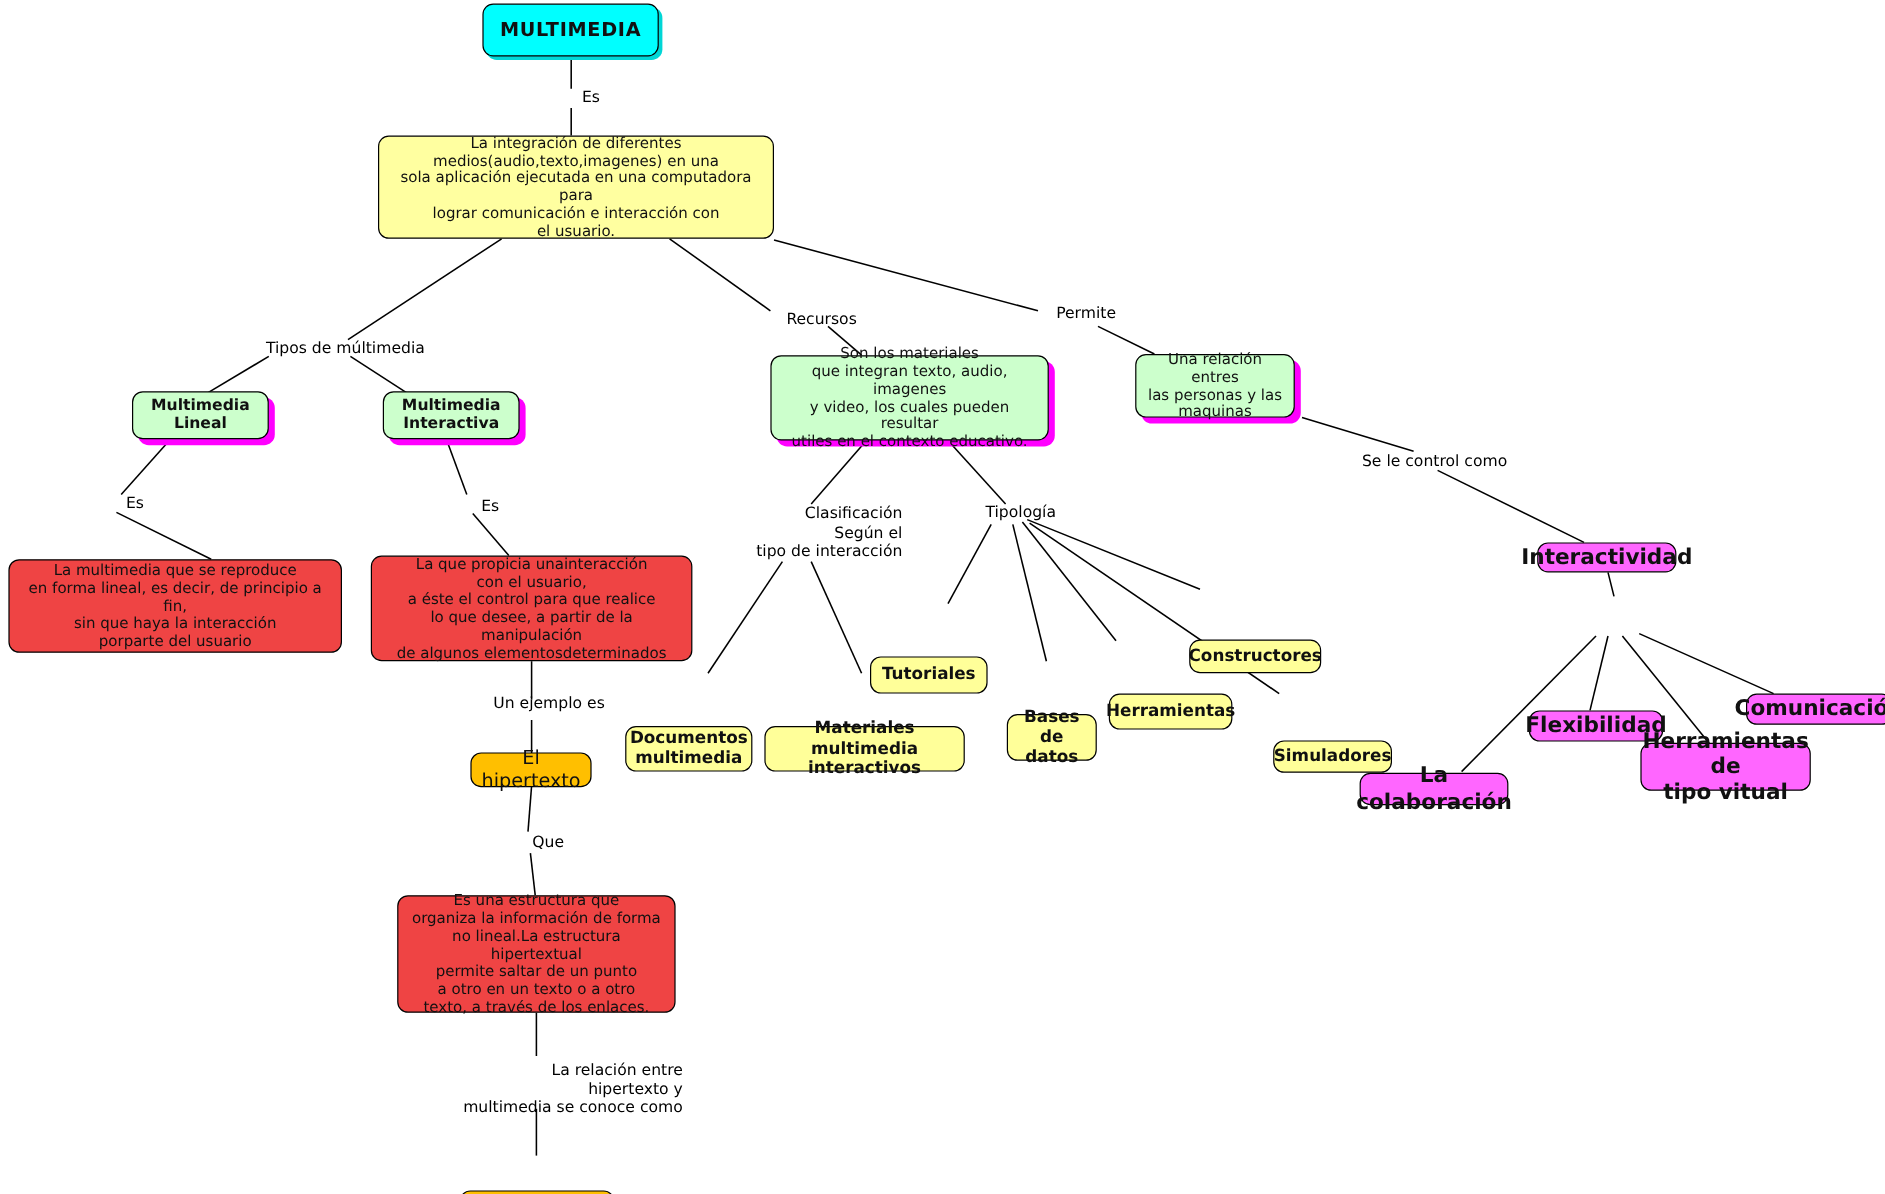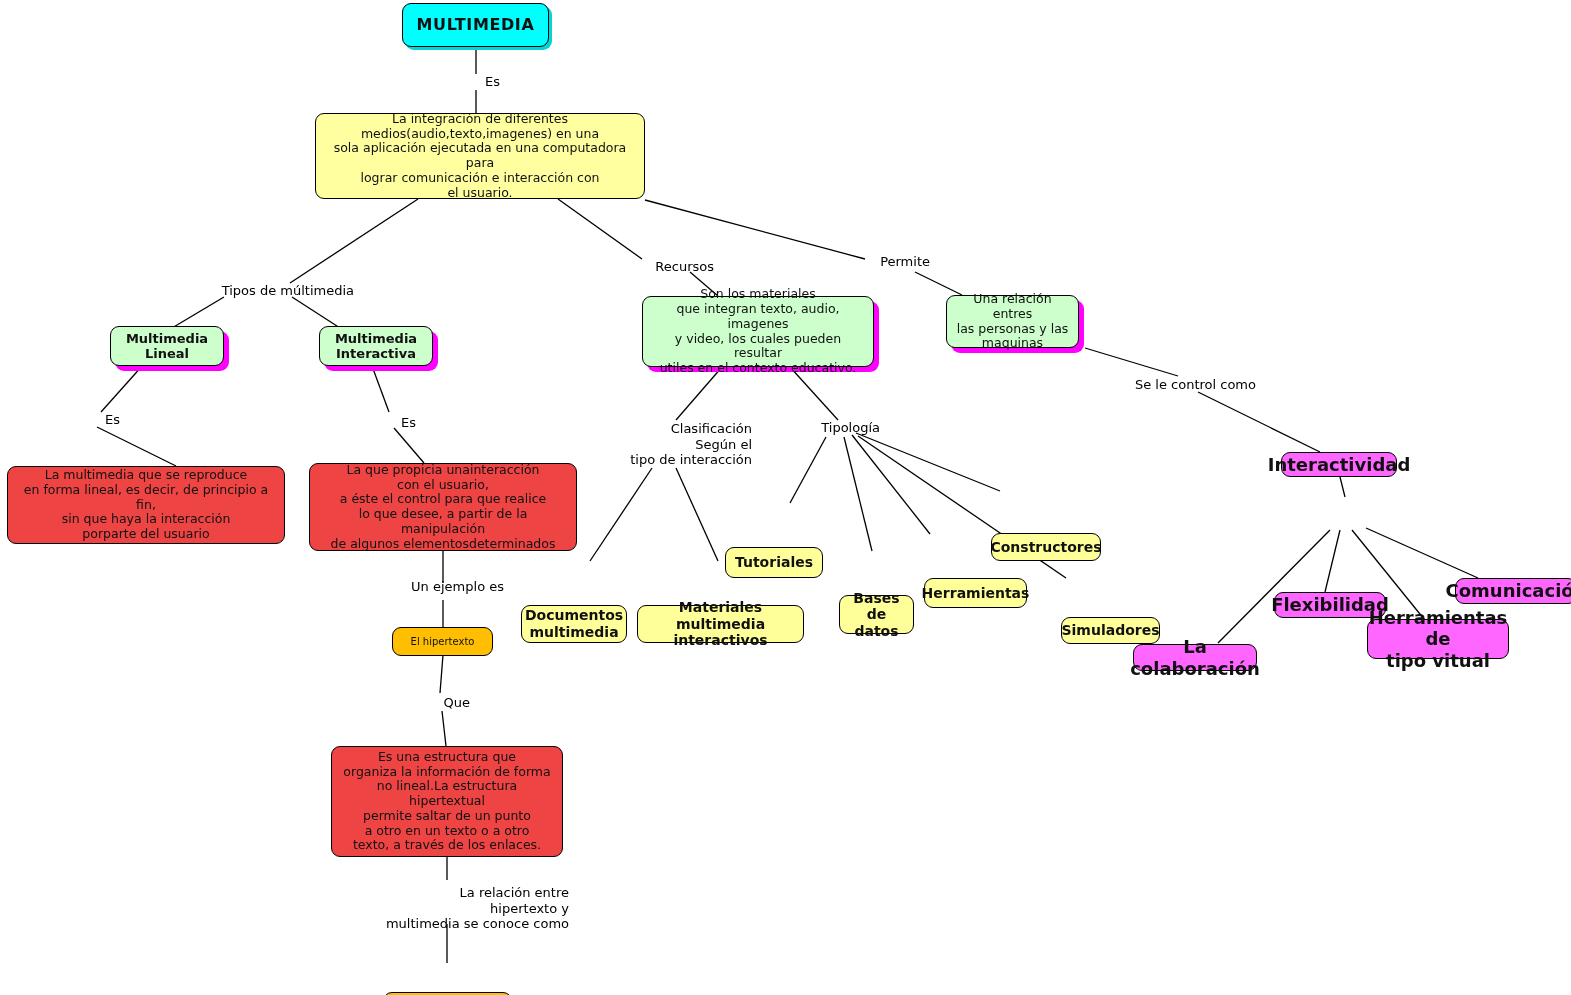--- a/index.html
+++ b/index.html
@@ -13,21 +13,21 @@
         text-align:center;color:#111;line-height:1.18;padding:3px 8px;}
 
   
   .n-root{background:#00ffff;font-weight:bold;font-size:16px;letter-spacing:.6px;
           box-shadow:3px 3px 0 #00d6d6;}
   .n-yellowdesc{background:#ffffa0;font-size:12.5px;}
   .n-greenbox{background:#ccffcc;font-weight:bold;font-size:13px;
               box-shadow:5px 5px 0 #ff00ff;}
   .n-greendesc{background:#ccffcc;font-size:12.5px;box-shadow:5px 5px 0 #ff00ff;}
   .n-orange{background:#ef4444;font-size:12.5px;}
-  .n-orangesm{background:#ffbf00;font-size:10px;}
+  .n-orangesm{background:#ffbf00;font-size:16px;}
   .n-yellowbold{background:#ffff99;font-weight:bold;font-size:14px;margin-top:44px;}
   .n-magenta{background:#ff66ff;font-weight:bold;font-size:18px;}
 
   .lbl{position:absolute;font-weight:normal;font-size:13px;color:#000;
        text-align:right;line-height:1.2;white-space:pre;background:transparent;}
 </style>
 </head>
 <body>
 
 <div id="canvas">
@@ -150,21 +150,21 @@
 
   <div class="node n-magenta" style="left:1274px;top:592px;width:112px;height:26px;">Flexibilidad</div>
 
   <div class="node n-magenta" style="left:1367px;top:619px;width:142px;height:40px;white-space:pre-line;">Herramientas de
 tipo vitual</div>
 
   <div class="node n-magenta" style="left:1455px;top:578px;width:122px;height:26px;">Comunicación</div>
 
   <div class="node n-orangesm" style="left:392px;top:627px;width:101px;height:29px;">El hipertexto</div>
 
-  <div class="node n-orange" style="left:331px;top:746px;width:232px;height:111px;white-space:pre-line;">Es una estructura que
+  <div class="node n-orange" style="left:331px;top:746px;width:232px;height:98px;white-space:pre-line;">Es una estructura que
 organiza la información de forma
 no lineal.La estructura hipertextual
 permite saltar de un punto
 a otro en un texto o a otro
 texto, a través de los enlaces.</div>
 
   <div class="node n-orangesm" style="left:383px;top:992px;width:129px;height:27px;">Hipemedia</div>
 
   <div class="lbl" style="left:452px;top:74px;width:48px;">Es</div>
 

